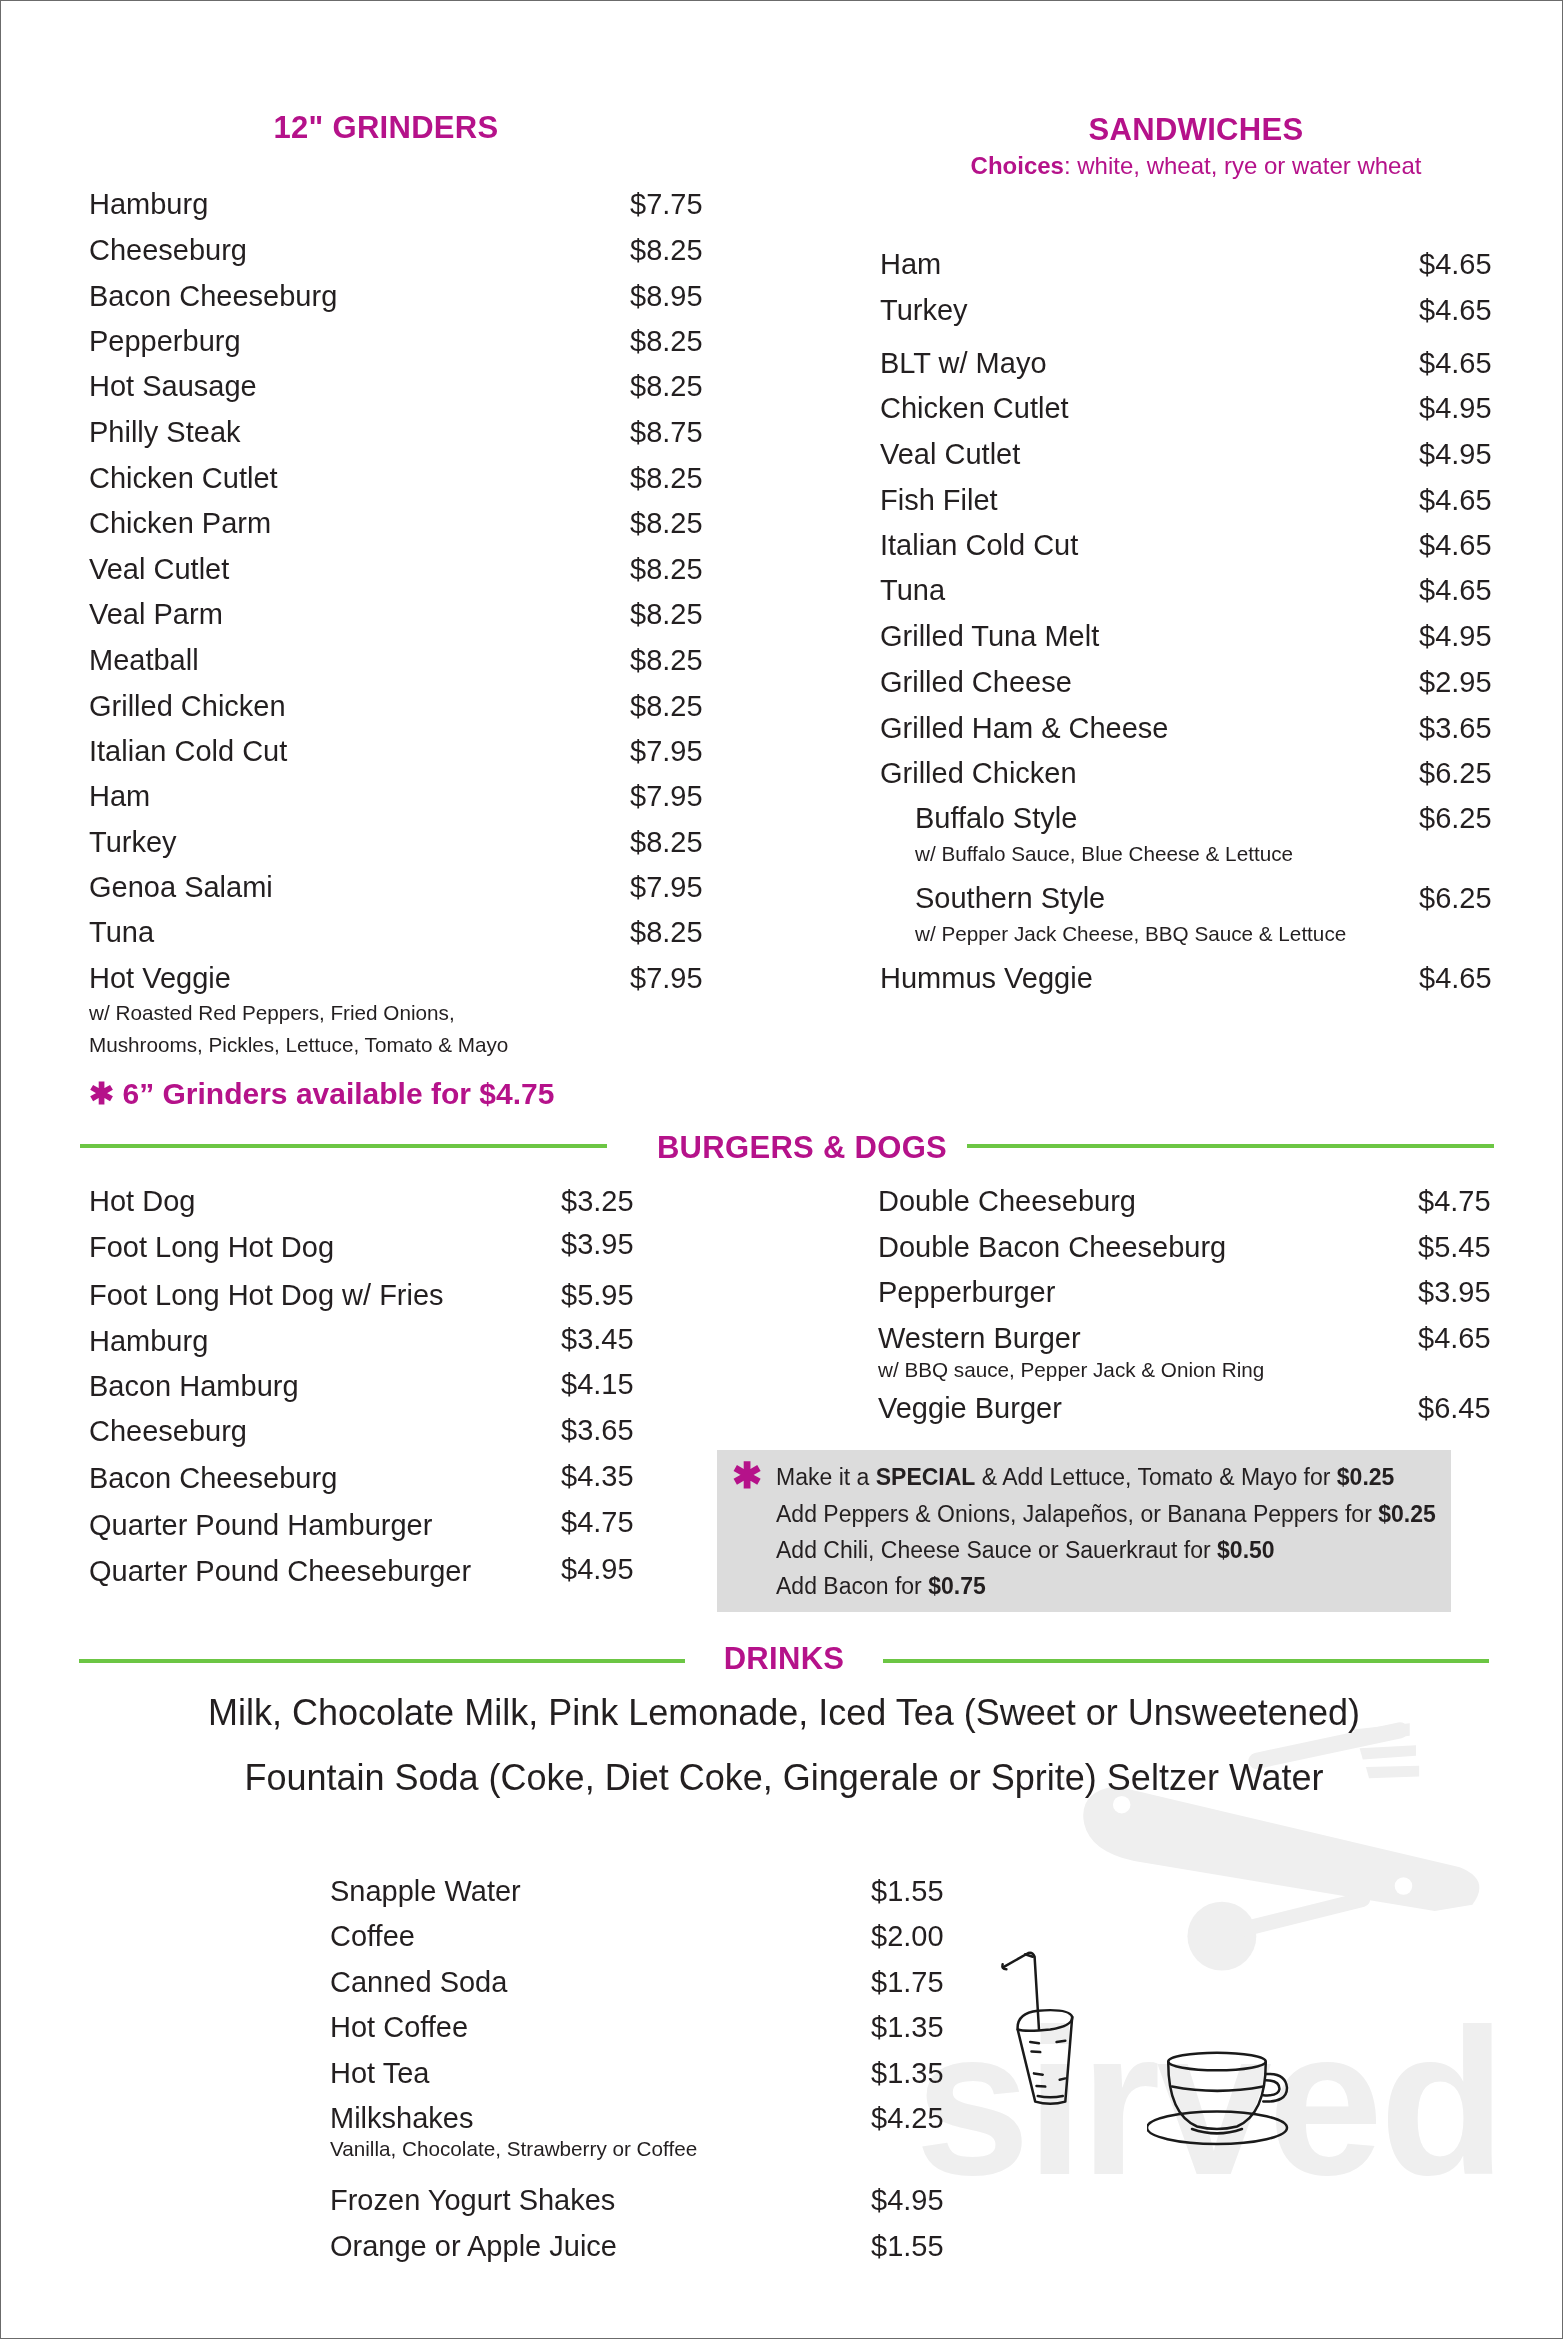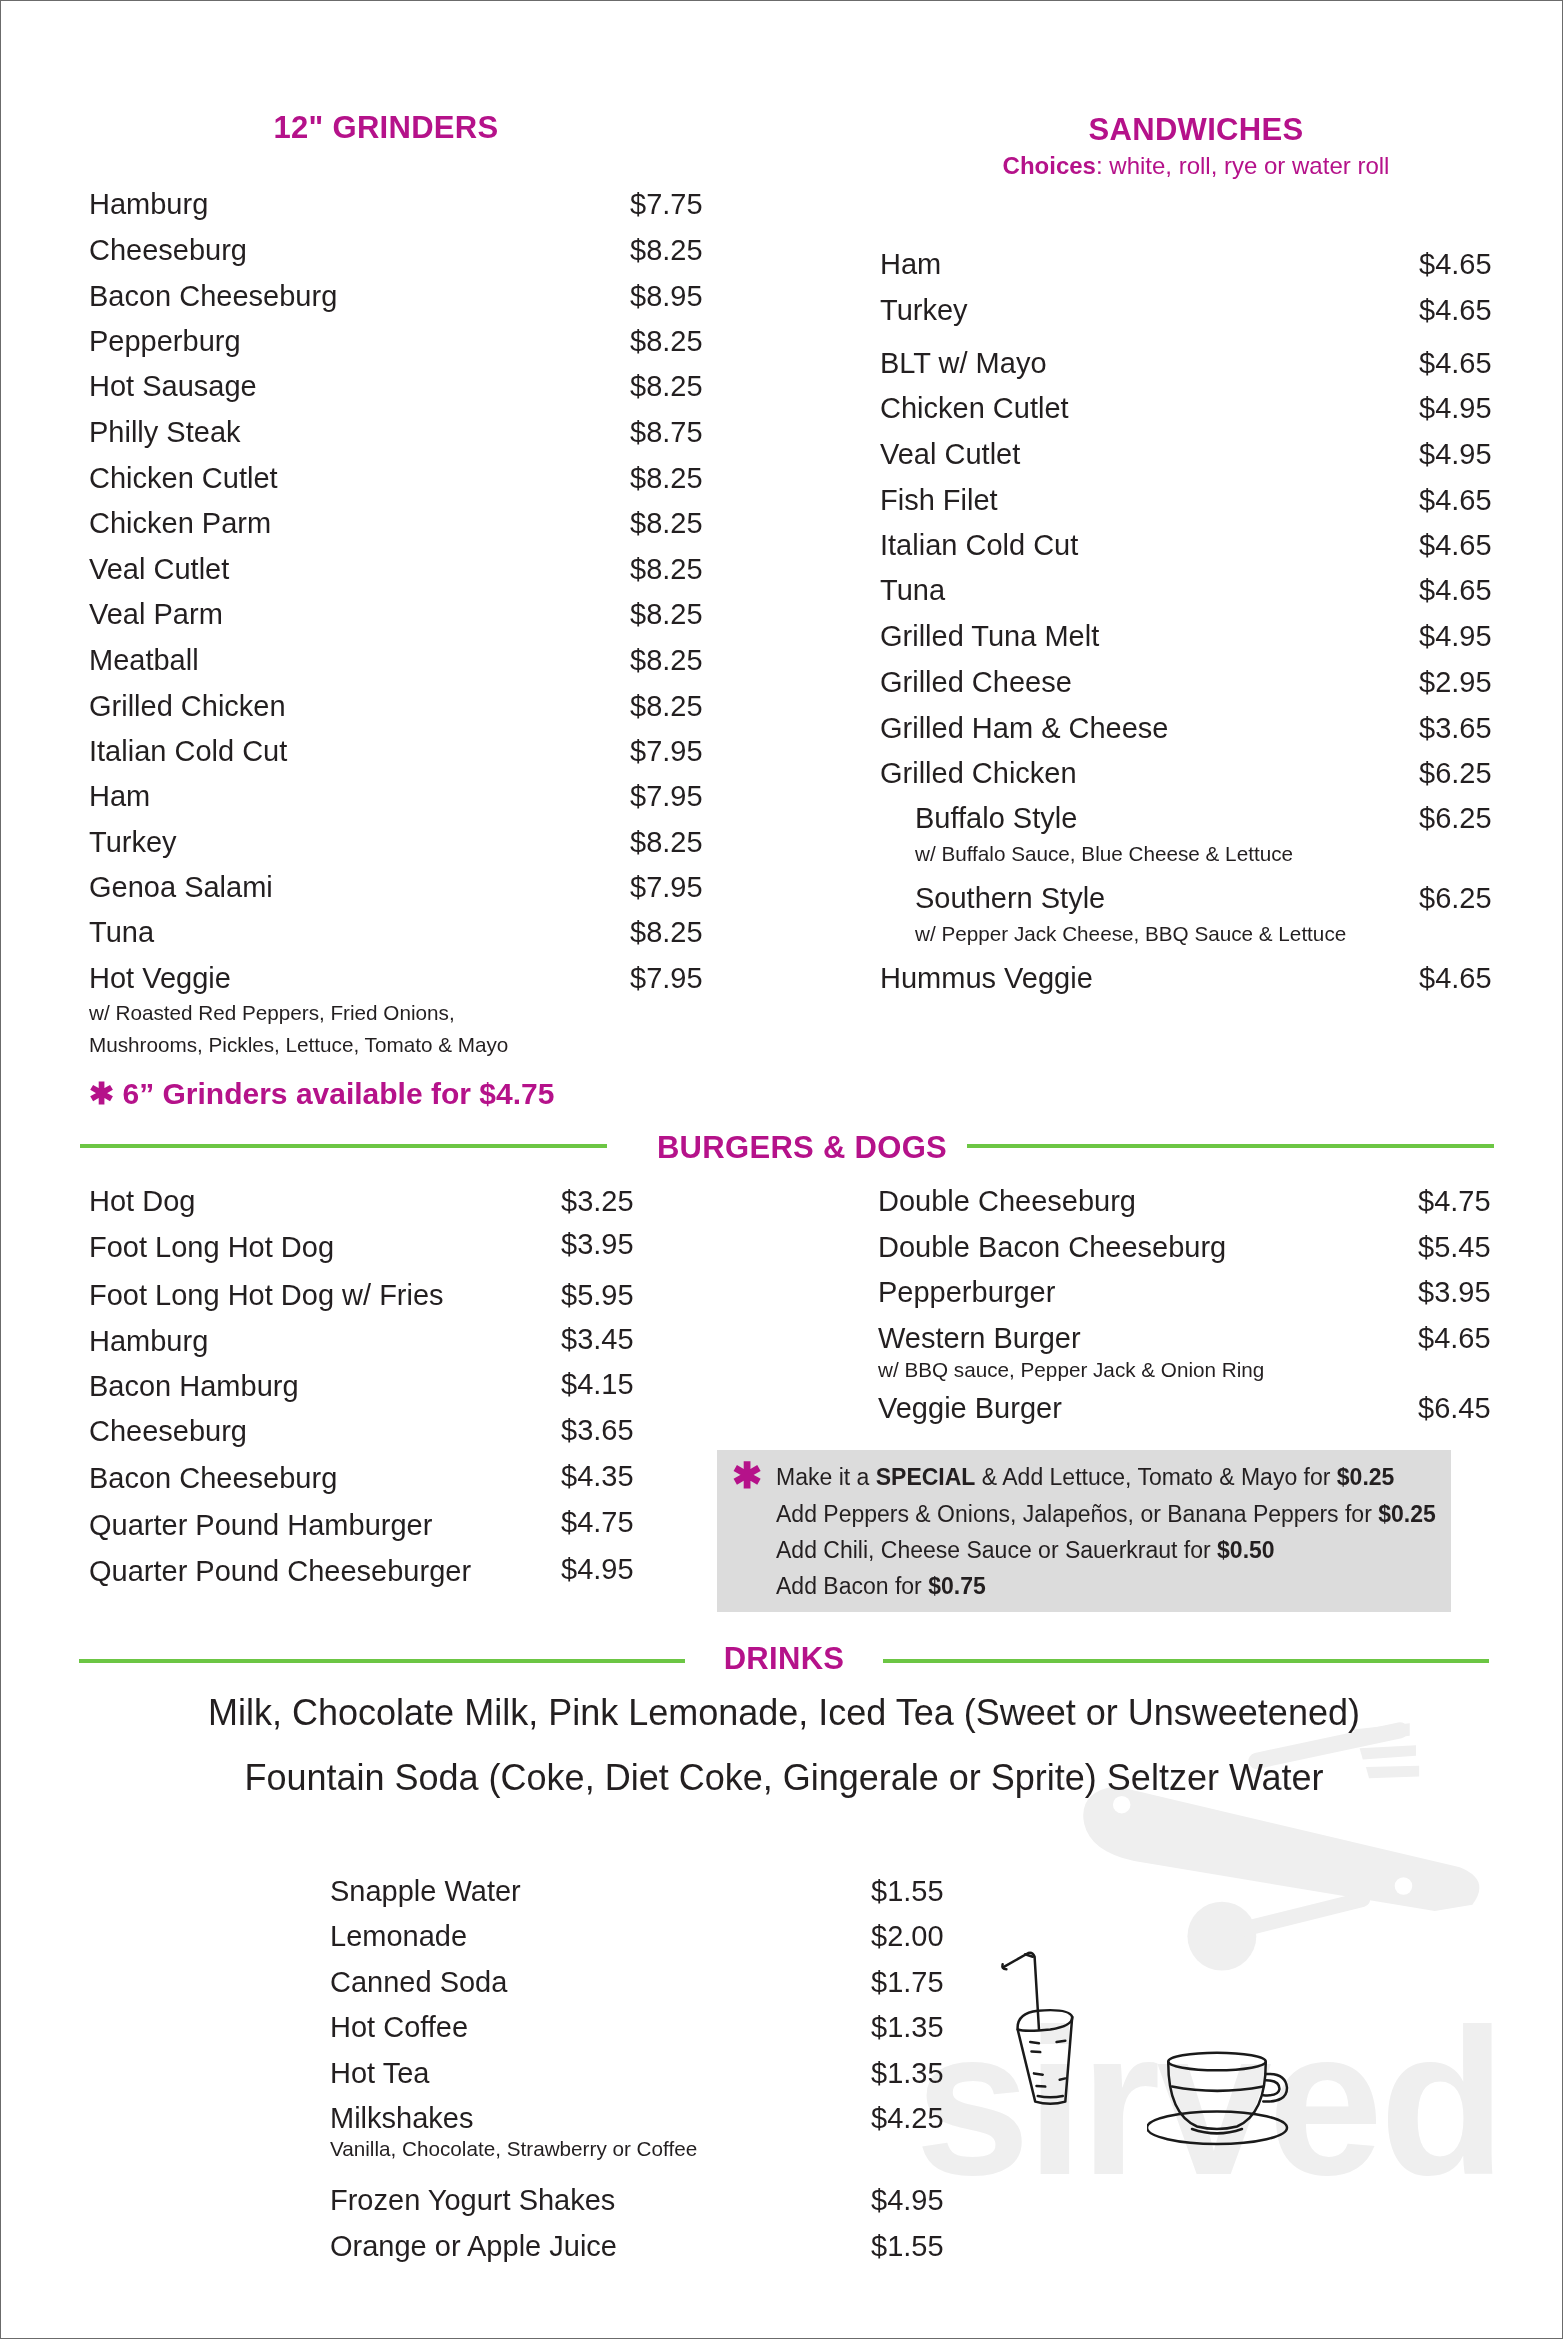--- a/index.html
+++ b/index.html
@@ -91,21 +91,21 @@
     <div class="desc" style="left:88px;top:1028px;">Mushrooms, Pickles, Lettuce, Tomato &amp; Mayo</div>
   </div>
 
   <div class="abs note" style="left:88px;top:1078px;">
     <span class="star">✱</span>
     <span>6” Grinders available for $4.75</span>
   </div>
 
   <div class="abs heading" style="left:1195px;top:113px;">SANDWICHES</div>
   <div class="abs sub" style="left:1195px;top:153px;">
-    <b>Choices</b><span>: white, roll, rye or water roll</span>
+    <b>Choices</b><span>: white, wheat, rye or water wheat</span>
   </div>
 
   <div>
     <div class="row" style="left:879px;top:249px;">Ham</div>
     <div class="price" style="left:1418px;top:249px;">$4.65</div>
     <div class="row" style="left:879px;top:295px;">Turkey</div>
     <div class="price" style="left:1418px;top:295px;">$4.65</div>
     <div class="row" style="left:879px;top:348px;">BLT w/ Mayo</div>
     <div class="price" style="left:1418px;top:348px;">$4.65</div>
     <div class="row" style="left:879px;top:393px;">Chicken Cutlet</div>
@@ -196,21 +196,21 @@
   <div class="abs heading" style="left:783px;top:1642px;">DRINKS</div>
   <div class="green-line" style="left:882px;top:1658px;width:606px;"></div>
 
   <div class="center-text" style="left:783px;top:1694px;">Milk, Chocolate Milk, Pink Lemonade, Iced Tea (Sweet or Unsweetened)</div>
   <div class="center-text" style="left:783px;top:1735px;margin-top:24px;">Fountain Soda (Coke, Diet Coke, Gingerale or Sprite) Seltzer Water</div>
 
 
   <div>
     <div class="row" style="left:329px;top:1876px;">Snapple Water</div>
     <div class="price" style="left:870px;top:1876px;">$1.55</div>
-    <div class="row" style="left:329px;top:1921px;">Lemonade</div>
+    <div class="row" style="left:329px;top:1921px;">Coffee</div>
     <div class="price" style="left:870px;top:1921px;">$2.00</div>
     <div class="row" style="left:329px;top:1967px;">Canned Soda</div>
     <div class="price" style="left:870px;top:1967px;">$1.75</div>
     <div class="row" style="left:329px;top:2012px;">Hot Coffee</div>
     <div class="price" style="left:870px;top:2012px;">$1.35</div>
     <div class="row" style="left:329px;top:2058px;">Hot Tea</div>
     <div class="price" style="left:870px;top:2058px;">$1.35</div>
     <div class="row" style="left:329px;top:2103px;">Milkshakes</div>
     <div class="price" style="left:870px;top:2103px;">$4.25</div>
     <div class="desc" style="left:329px;top:2132px;">Vanilla, Chocolate, Strawberry or Coffee</div>

